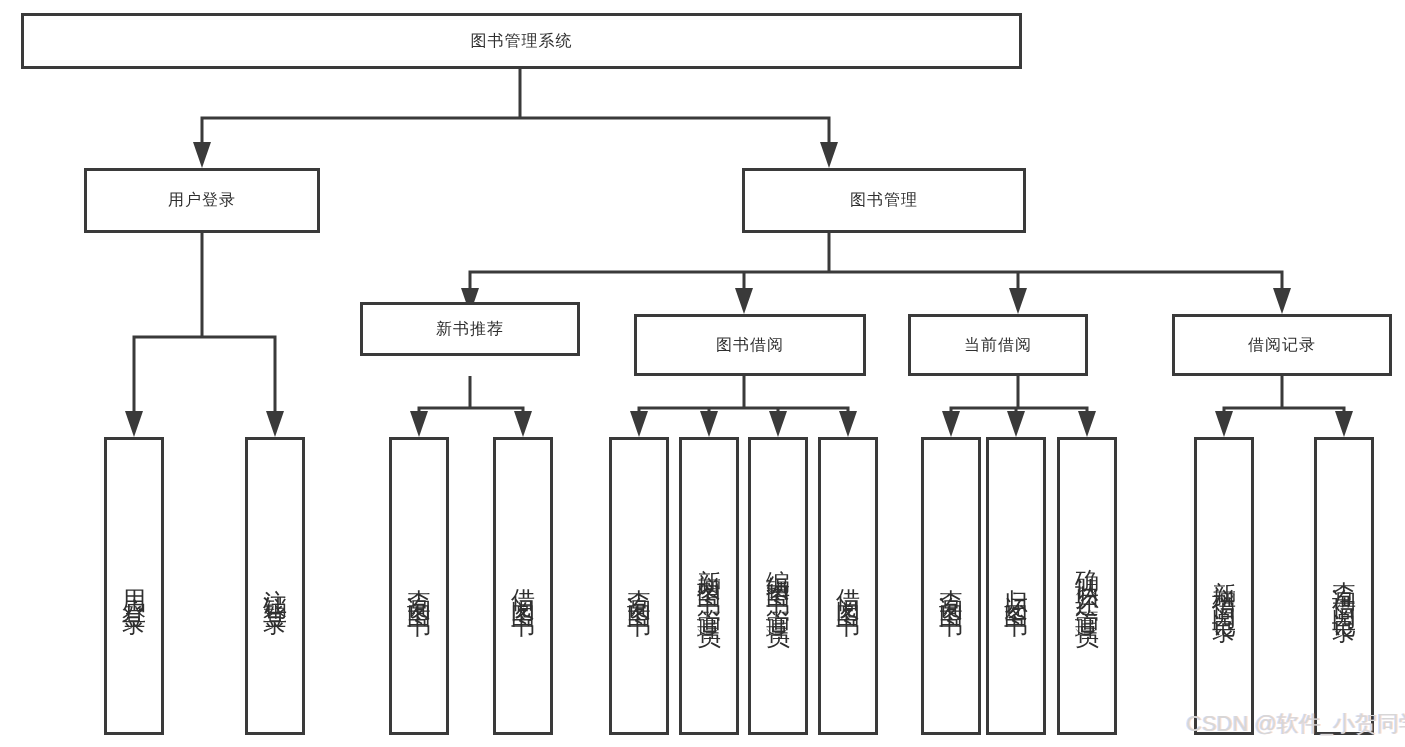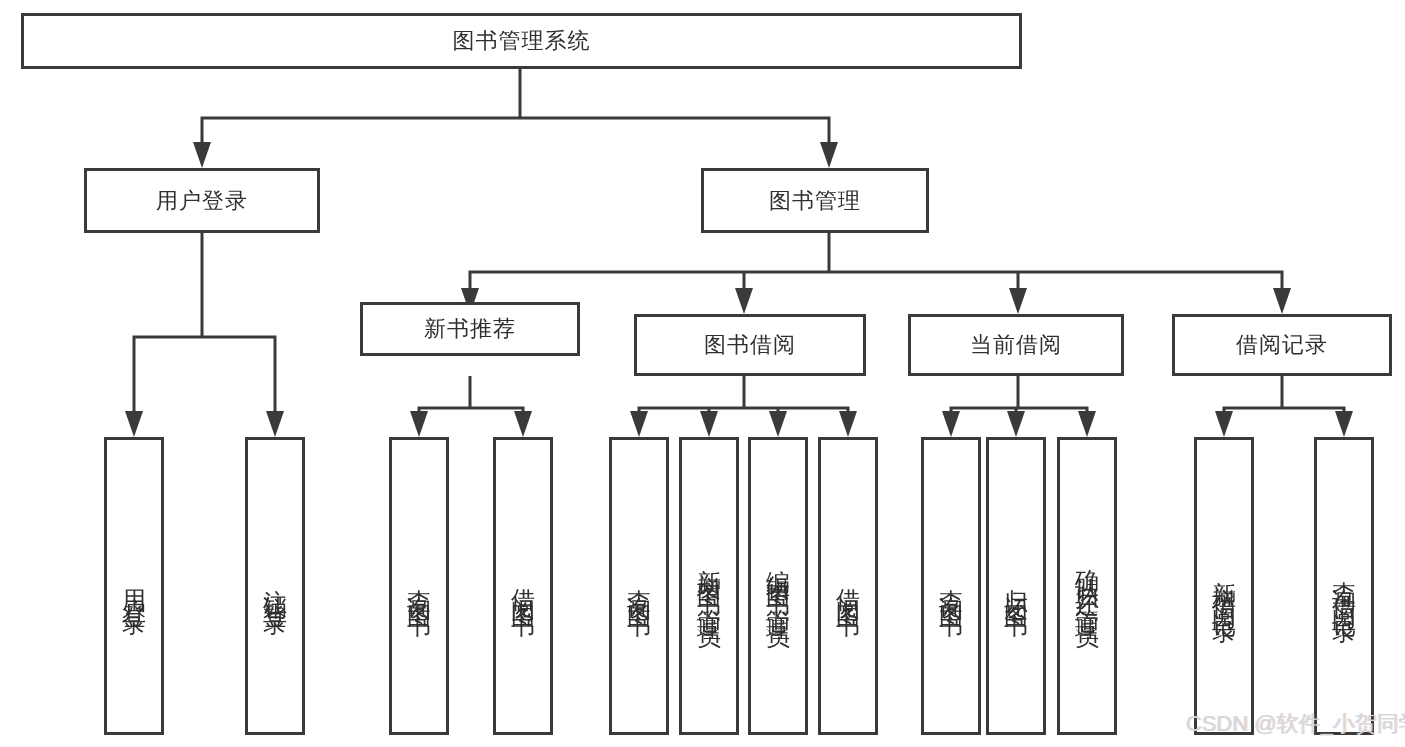--- a/index.html
+++ b/index.html
@@ -25,21 +25,21 @@
     position: absolute;
     box-sizing: border-box;
     background: #ffffff;
     border: 3px solid #3a3a3a;
     display: flex;
     align-items: center;
     justify-content: center;
     z-index: 2;
   }
   .box.h span {
-    font-size: 22px;
+    font-size: 16px;
     color: #2f2f2f;
     letter-spacing: 1px;
     white-space: nowrap;
   }
   .box.v span {
     writing-mode: vertical-lr;
     font-size: 24px;
     letter-spacing: 8px;
     color: #2f2f2f;
     line-height: 1;
@@ -98,31 +98,31 @@
   </g>
 </svg>
 
 <div class="box h" style="left:21px;top:13px;width:1001px;height:56px">
   <span>图书管理系统</span>
 </div>
 
 <div class="box h" style="left:84px;top:168px;width:236px;height:65px">
   <span>用户登录</span>
 </div>
-<div class="box h" style="left:701px;top:168px;width:228px;height:65px">
+<div class="box h" style="left:742px;top:168px;width:284px;height:65px">
   <span>图书管理</span>
 </div>
 
 <div class="box h" style="left:360px;top:302px;width:220px;height:54px">
   <span>新书推荐</span>
 </div>
 <div class="box h" style="left:634px;top:314px;width:232px;height:62px">
   <span>图书借阅</span>
 </div>
-<div class="box h" style="left:908px;top:314px;width:216px;height:62px">
+<div class="box h" style="left:908px;top:314px;width:180px;height:62px">
   <span>当前借阅</span>
 </div>
 <div class="box h" style="left:1172px;top:314px;width:220px;height:62px">
   <span>借阅记录</span>
 </div>
 
 <div class="box v" style="left:104px;top:437px;width:60px;height:298px">
   <span>用户登录</span>
 </div>
 <div class="box v" style="left:245px;top:437px;width:60px;height:298px">

